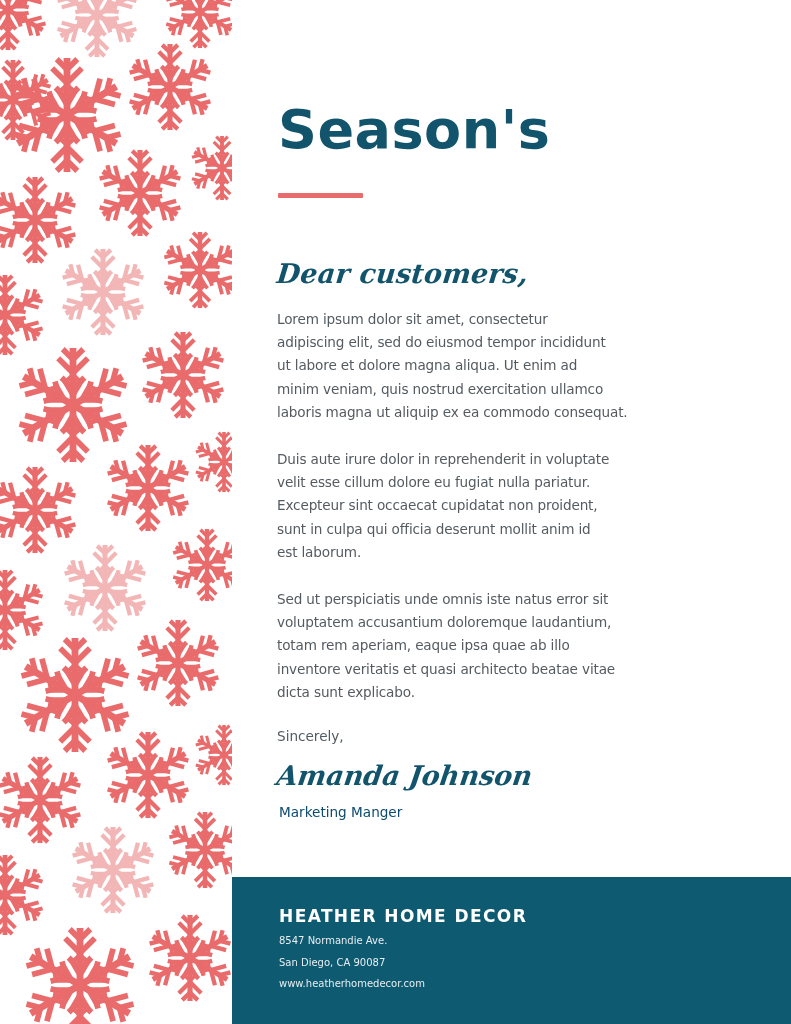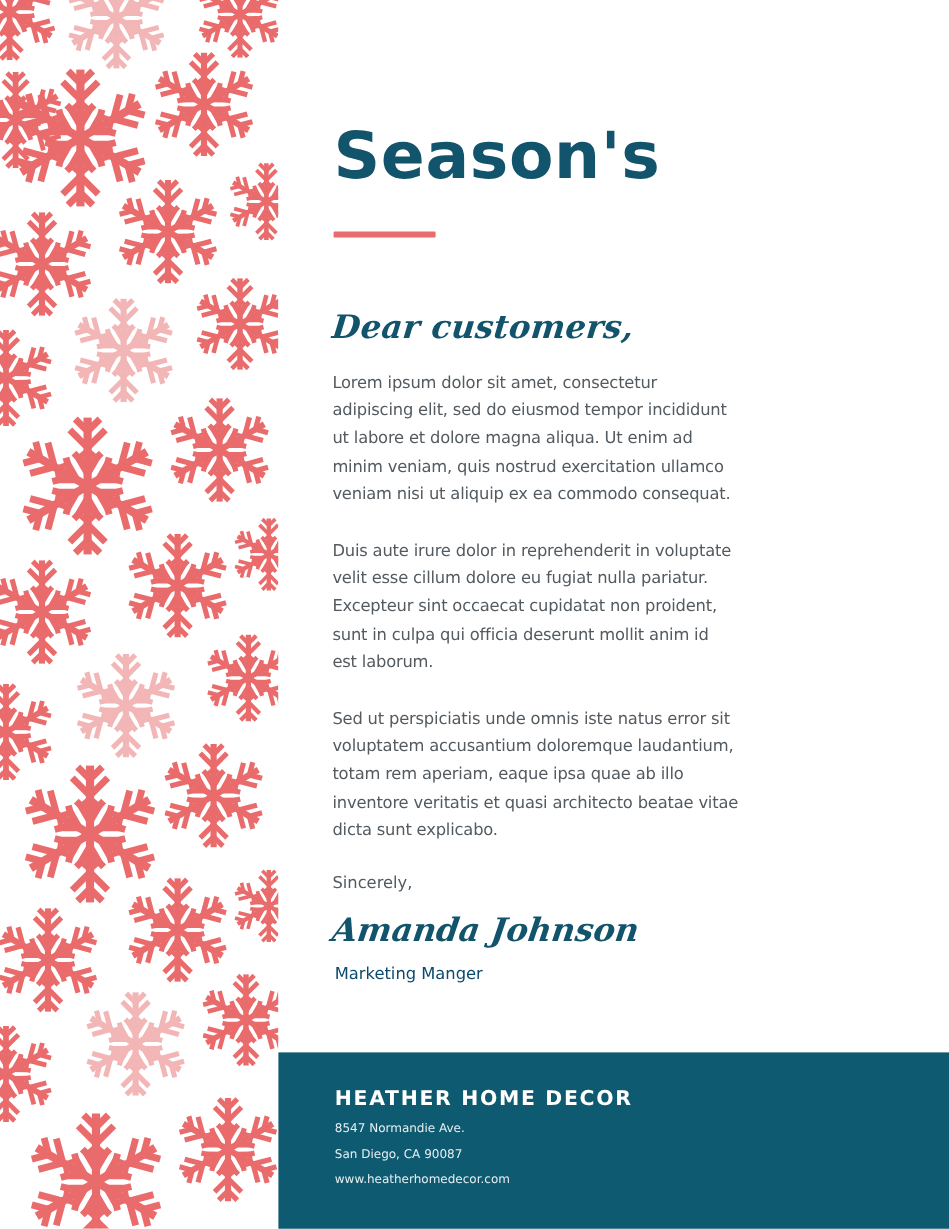--- a/index.html
+++ b/index.html
@@ -141,21 +141,21 @@
 </h1>
 <div class="underline" id="underline" style="background: rgb(233, 107, 107);"></div>
 
 <div class="greeting">Dear customers,</div>
 
 <div class="body-text para1">
   <span class="line">Lorem ipsum dolor sit amet, consectetur</span>
   <span class="line">adipiscing elit, sed do eiusmod tempor incididunt</span>
   <span class="line">ut labore et dolore magna aliqua. Ut enim ad</span>
   <span class="line">minim veniam, quis nostrud exercitation ullamco</span>
-  <span class="line">veniam nisi ut aliquip ex ea commodo consequat.</span>
+  <span class="line">laboris magna ut aliquip ex ea commodo consequat.</span>
 </div>
 
 <div class="body-text para2">
   <span class="line">Duis aute irure dolor in reprehenderit in voluptate</span>
   <span class="line">velit esse cillum dolore eu fugiat nulla pariatur.</span>
   <span class="line">Excepteur sint occaecat cupidatat non proident,</span>
   <span class="line">sunt in culpa qui officia deserunt mollit anim id</span>
   <span class="line">est laborum.</span>
 </div>
 

